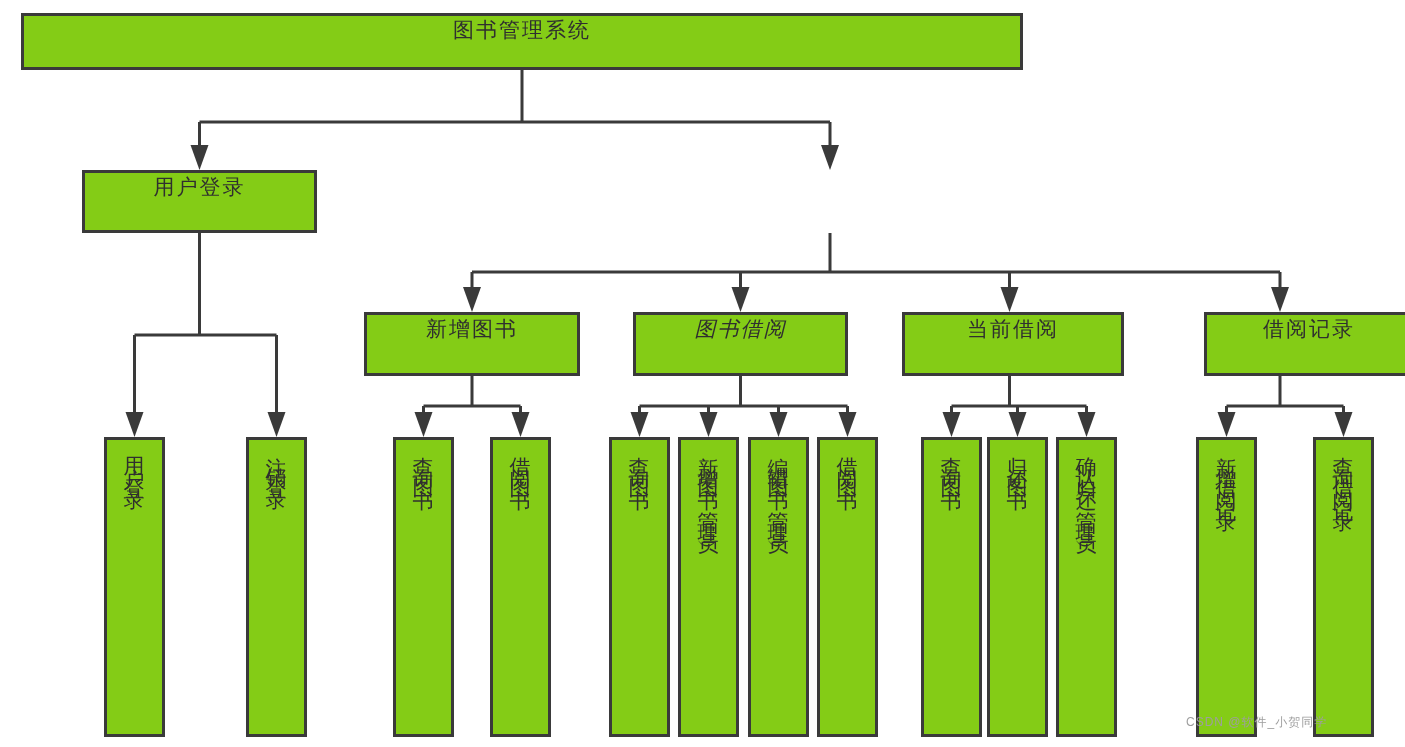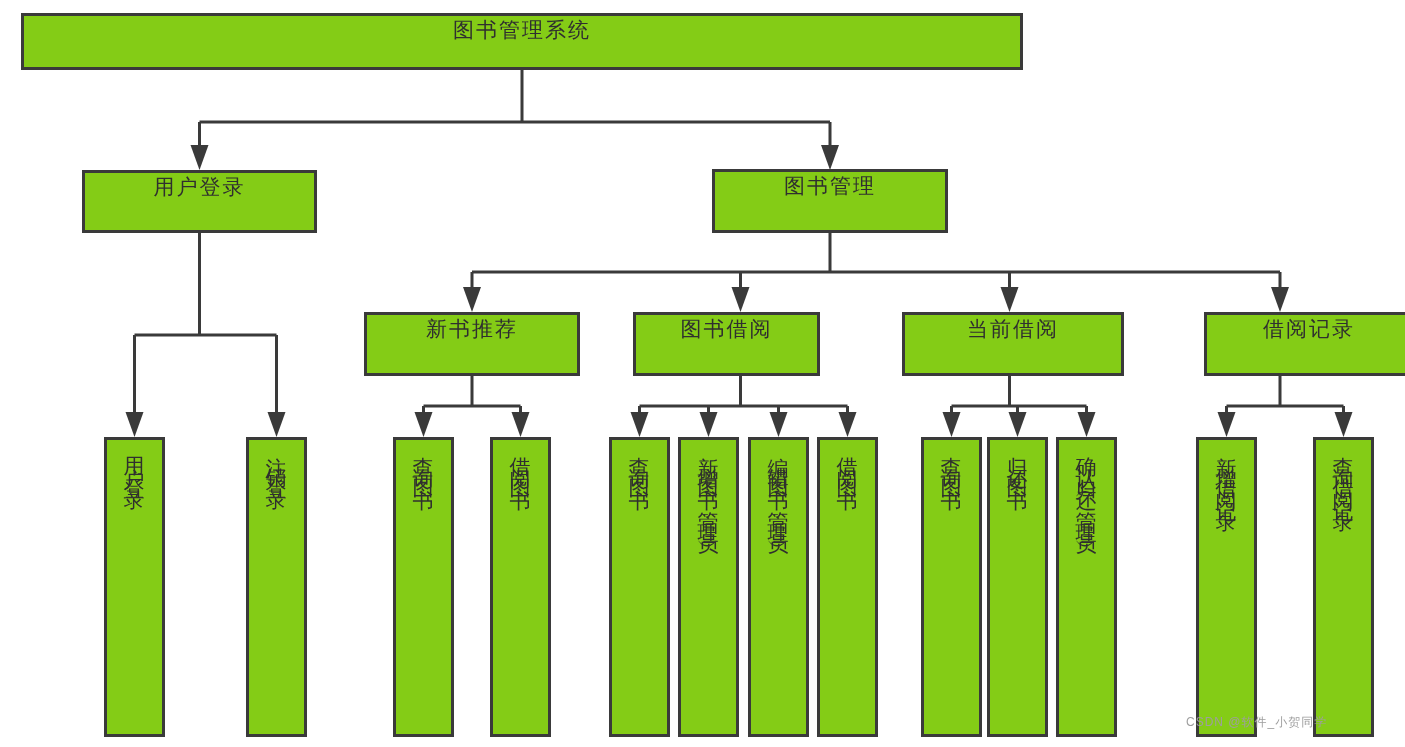--- a/index.html
+++ b/index.html
@@ -103,28 +103,25 @@
     </g>
   </svg>
 
   <div class="box" style="left:21px;top:13px;width:1002px;height:57px;">
     <span>图书管理系统</span>
   </div>
 
   <div class="box" style="left:82px;top:170px;width:235px;height:63px;">
     <span>用户登录</span>
   </div>
-  <div class="box" style="left:712px;top:169px;width:236px;height:64px;">
-    <span>图书管理</span>
-  </div>
 
   <div class="box" style="left:364px;top:312px;width:216px;height:64px;">
-    <span>新书推荐</span>
+    <span>新增图书</span>
   </div>
-  <div class="box" style="left:633px;top:312px;width:187px;height:64px;">
+  <div class="box" style="left:633px;top:312px;width:215px;height:64px;font-style:italic;">
     <span>图书借阅</span>
   </div>
   <div class="box" style="left:902px;top:312px;width:222px;height:64px;">
     <span>当前借阅</span>
   </div>
   <div class="box" style="left:1175px;top:312px;width:210px;height:64px;margin-left:29px;">
     <span>借阅记录</span>
   </div>
 
   <div class="box vbox" style="left:104px;top:437px;width:61px;height:300px;">

